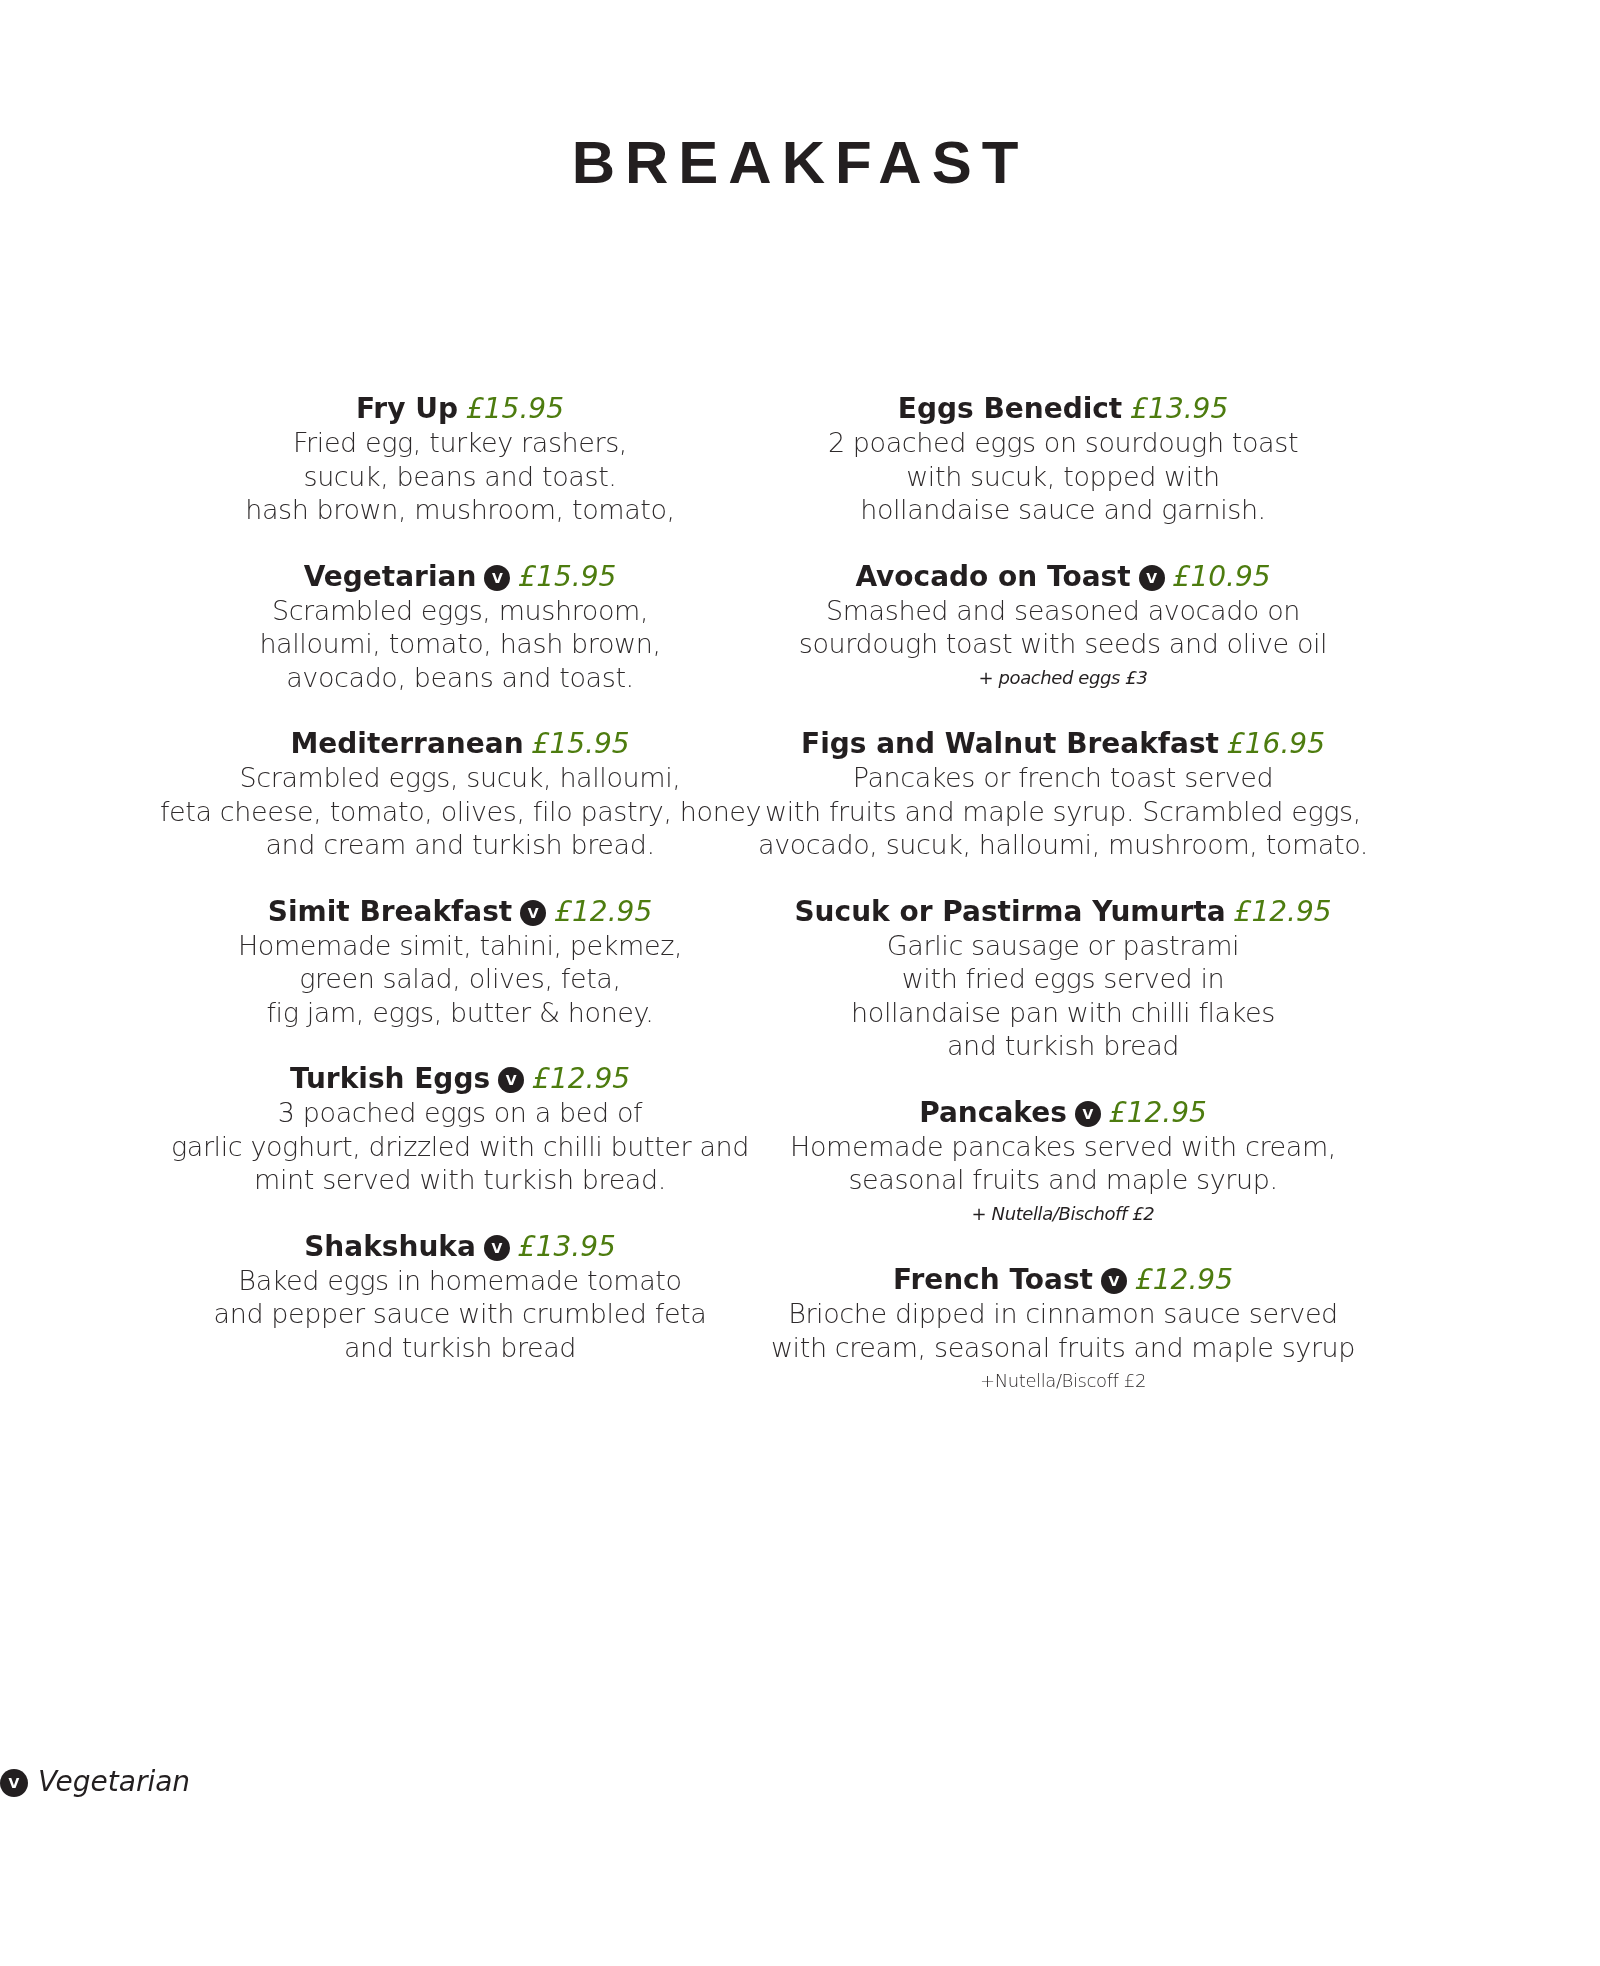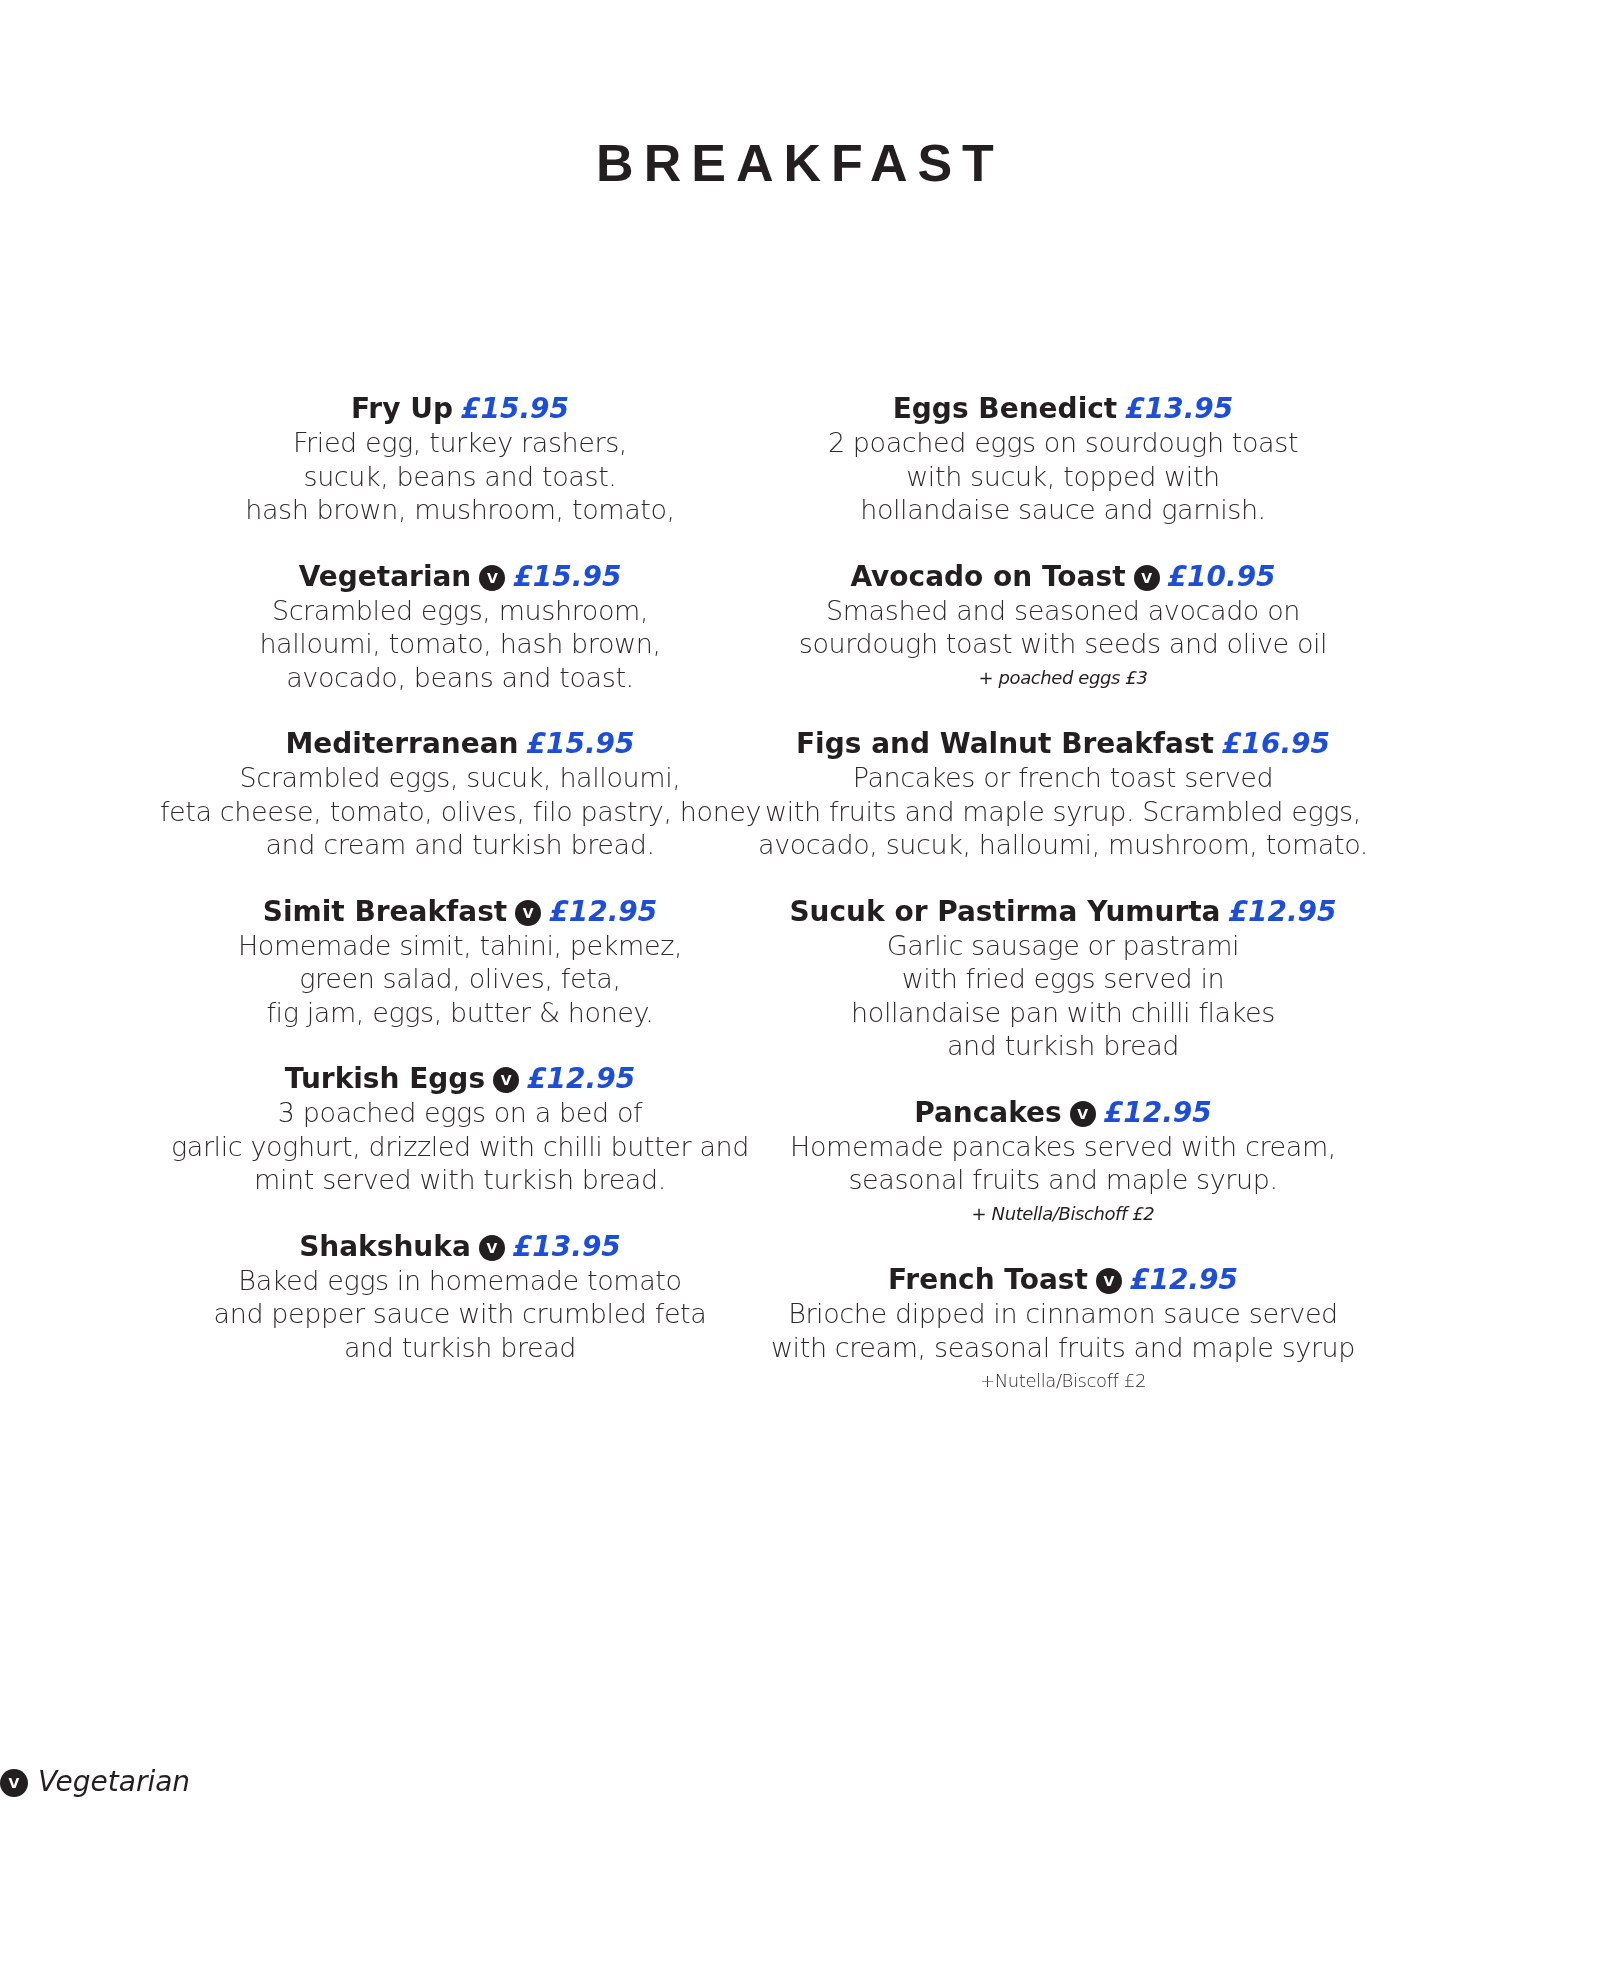--- a/index.html
+++ b/index.html
@@ -15,21 +15,21 @@
     font-family: "DejaVu Sans", "Liberation Sans", sans-serif;
     overflow: hidden;
   }
   .title {
     position: absolute;
     top: 118px;
     left: 0;
     width: 1600px;
     text-align: center;
     font-family: "Liberation Sans", "DejaVu Sans", sans-serif;
-    font-size: 52px;
+    font-size: 60px;
     font-weight: 600;
     letter-spacing: 10px;
     color: #231f20;
     margin: 0;
     line-height: 90px;
   }
   .column {
     position: absolute;
     top: 392px;
     text-align: center;
@@ -44,22 +44,22 @@
     line-height: 34px;
     white-space: nowrap;
   }
   .item-name {
     font-weight: 600;
     font-family: "DejaVu Sans", sans-serif;
     color: #231f20;
   }
   .item-price {
     font-style: italic;
-    font-weight: 700;
-    color: #1d4ed8;
+    font-weight: 400;
+    color: #4d7c0f;
     margin-left: 8px;
     font-family: "DejaVu Sans", sans-serif;
   }
   .veg-badge {
     display: inline-flex;
     align-items: center;
     justify-content: center;
     width: 26px;
     height: 26px;
     border-radius: 50%;

